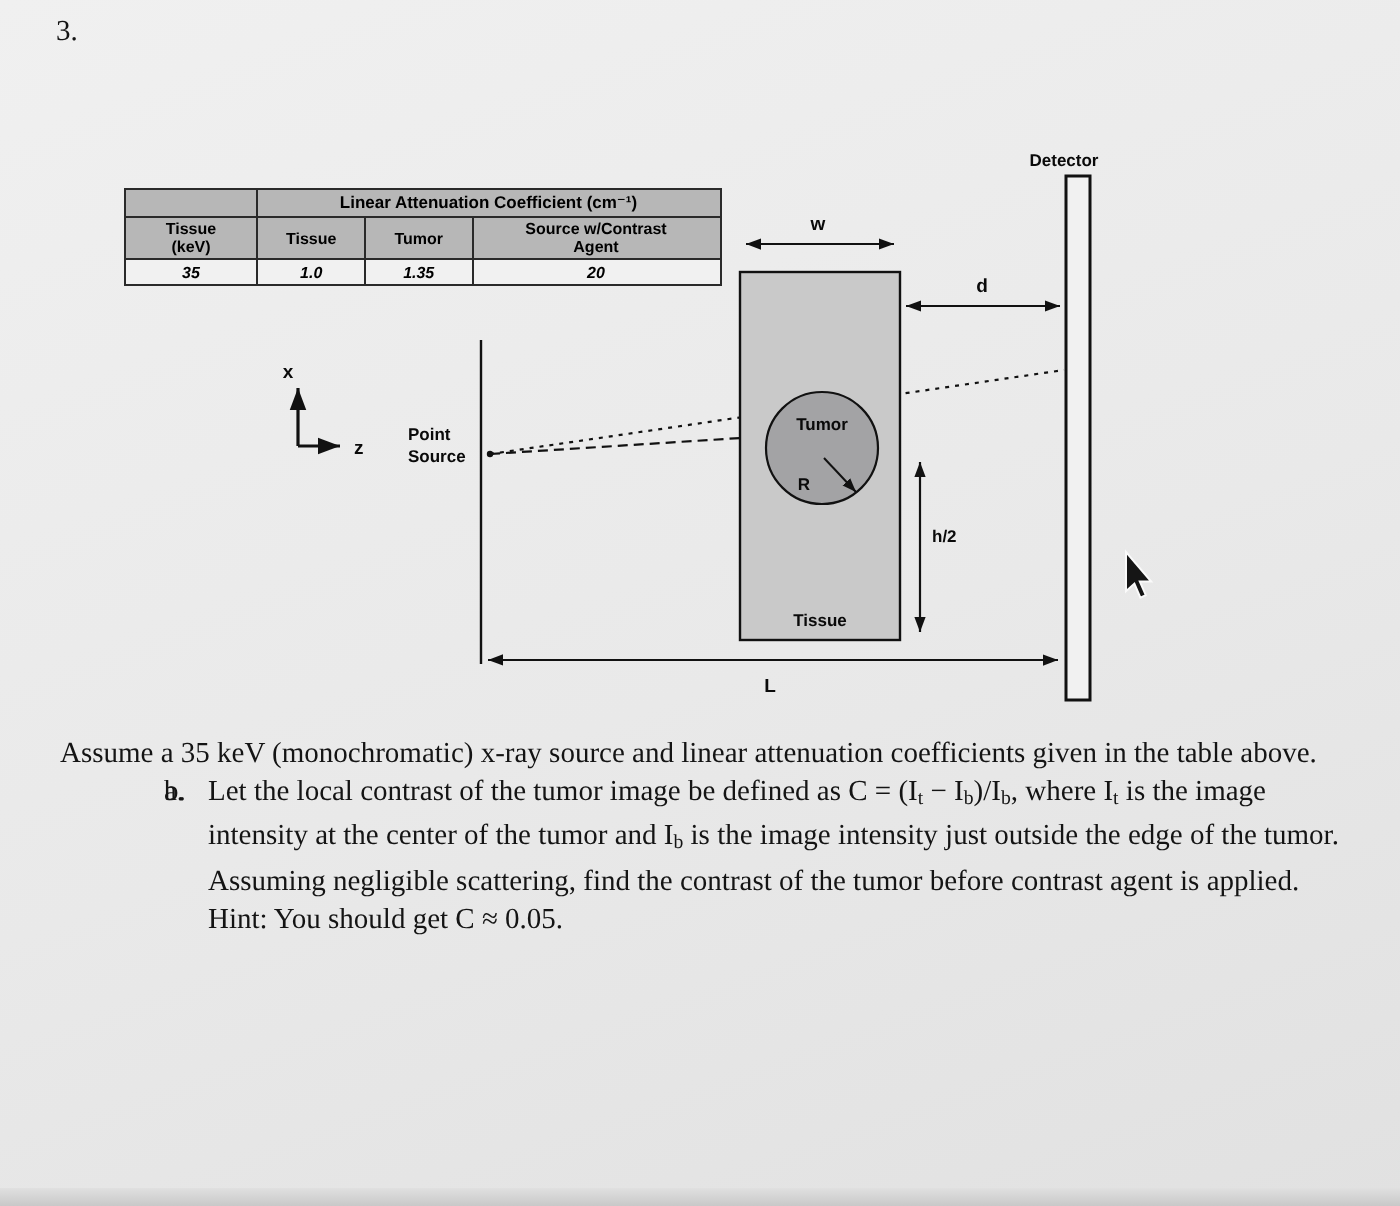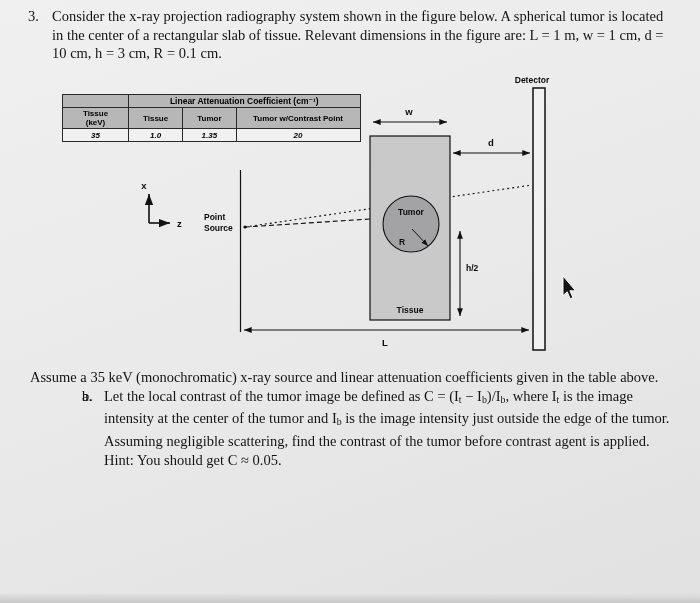--- a/index.html
+++ b/index.html
@@ -40,21 +40,21 @@
     font-weight:bold; fill:#0a0a0a;
   }
   .lbl-s { font-size:8.5px; }
   .lbl-m { font-size:9.5px; }
 </style>
 </head>
 <body>
 
 <div class="page">
 
-  <div class="top-para"><span class="pnum">3.</span><span>Consider the x-ray projection radiography system shown in the figure below. A spherical tumor is located in the center of a rectangular slab of tissue. Relevant dimensions in the figure are: L = 1 m, w = 1 cm, d = 10 cm, h = 3 cm, R = 0.1 cm.</span></div>
+  <div class="top-para"><span class="pnum">3.</span></div>
 
   <svg class="fig-svg" width="700" height="603" viewBox="0 0 700 603" xmlns="http://www.w3.org/2000/svg">
     <defs>
       <marker id="ah" viewBox="0 0 8 6" refX="8" refY="3" markerWidth="7" markerHeight="6" orient="auto-start-reverse">
         <path d="M0,0 L8,3 L0,6 Z" fill="#111"></path>
       </marker>
     </defs>
 
     <line x1="240.5" y1="170" x2="240.5" y2="332" stroke="#111" stroke-width="1.2"></line>
 
@@ -107,21 +107,21 @@
     </colgroup>
     <tbody>
       <tr>
         <td class="hdr"></td>
         <td class="hdr title-cell" colspan="3">Linear Attenuation Coefficient (cm⁻¹)</td>
       </tr>
       <tr>
         <td class="hdr">Tissue (keV)</td>
         <td class="hdr">Tissue</td>
         <td class="hdr">Tumor</td>
-        <td class="hdr">Tumor w/Contrast Point</td>
+        <td class="hdr">Source w/Contrast Agent</td>
       </tr>
       <tr>
         <td class="val">35</td>
         <td class="val">1.0</td>
         <td class="val">1.35</td>
         <td class="val">20</td>
       </tr>
     </tbody>
   </table>
 

